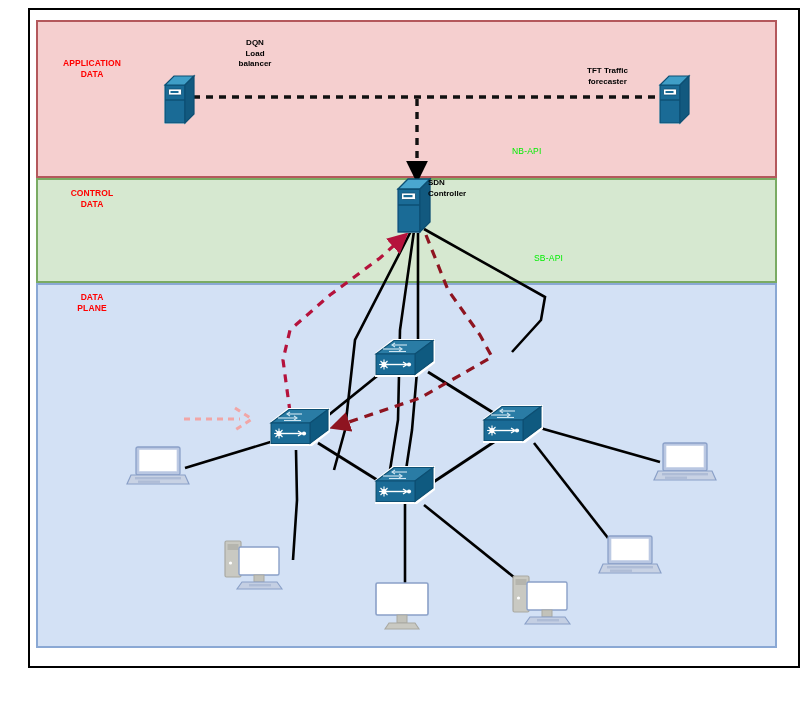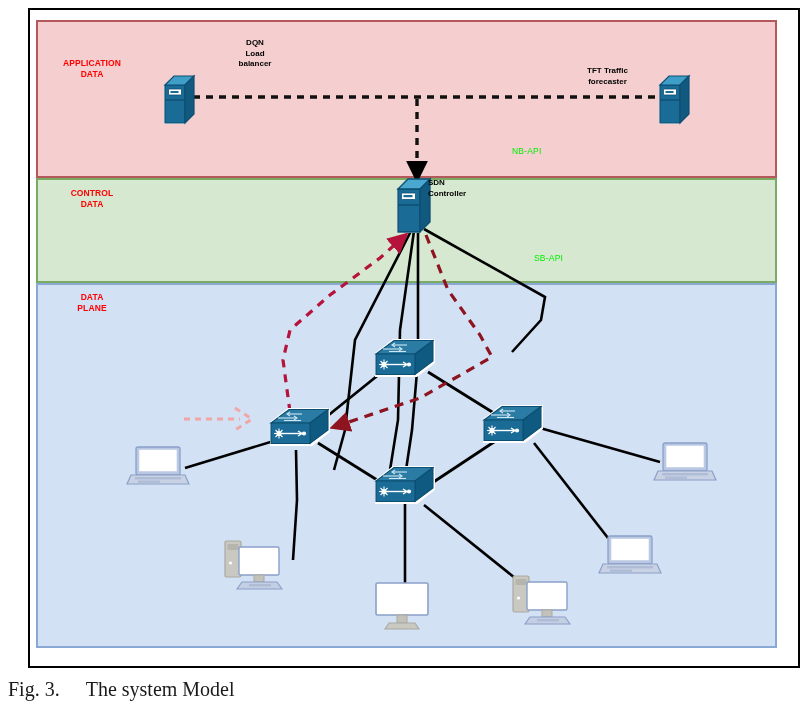--- a/index.html
+++ b/index.html
@@ -443,15 +443,14 @@
         <rect x="5.5" y="7" width="11" height="6" fill="#b5b5ae"></rect>
         <circle cx="8.5" cy="26" r="1.6" fill="#ffffff"></circle>
         <rect x="17" y="10" width="40" height="28" rx="1.5" fill="#ffffff" stroke="#8aa0c8" stroke-width="1.4"></rect>
         <rect x="32" y="38" width="10" height="7" fill="#c2c2ba" stroke="#a9a9a2" stroke-width="1"></rect>
         <path d="M20,45 L55,45 L60,52 L15,52 z" fill="#c4cfe3" stroke="#8aa0c8" stroke-width="1.1"></path>
         <rect x="27" y="47" width="22" height="2.4" fill="#aebcd6"></rect>
       </g>
     </svg>
   </div>
 
-  <div id="caption"><span class="cap-num">Fig. 3.</span><span>The system Model</span></div>
 
 </div>
 
 </body></html>

